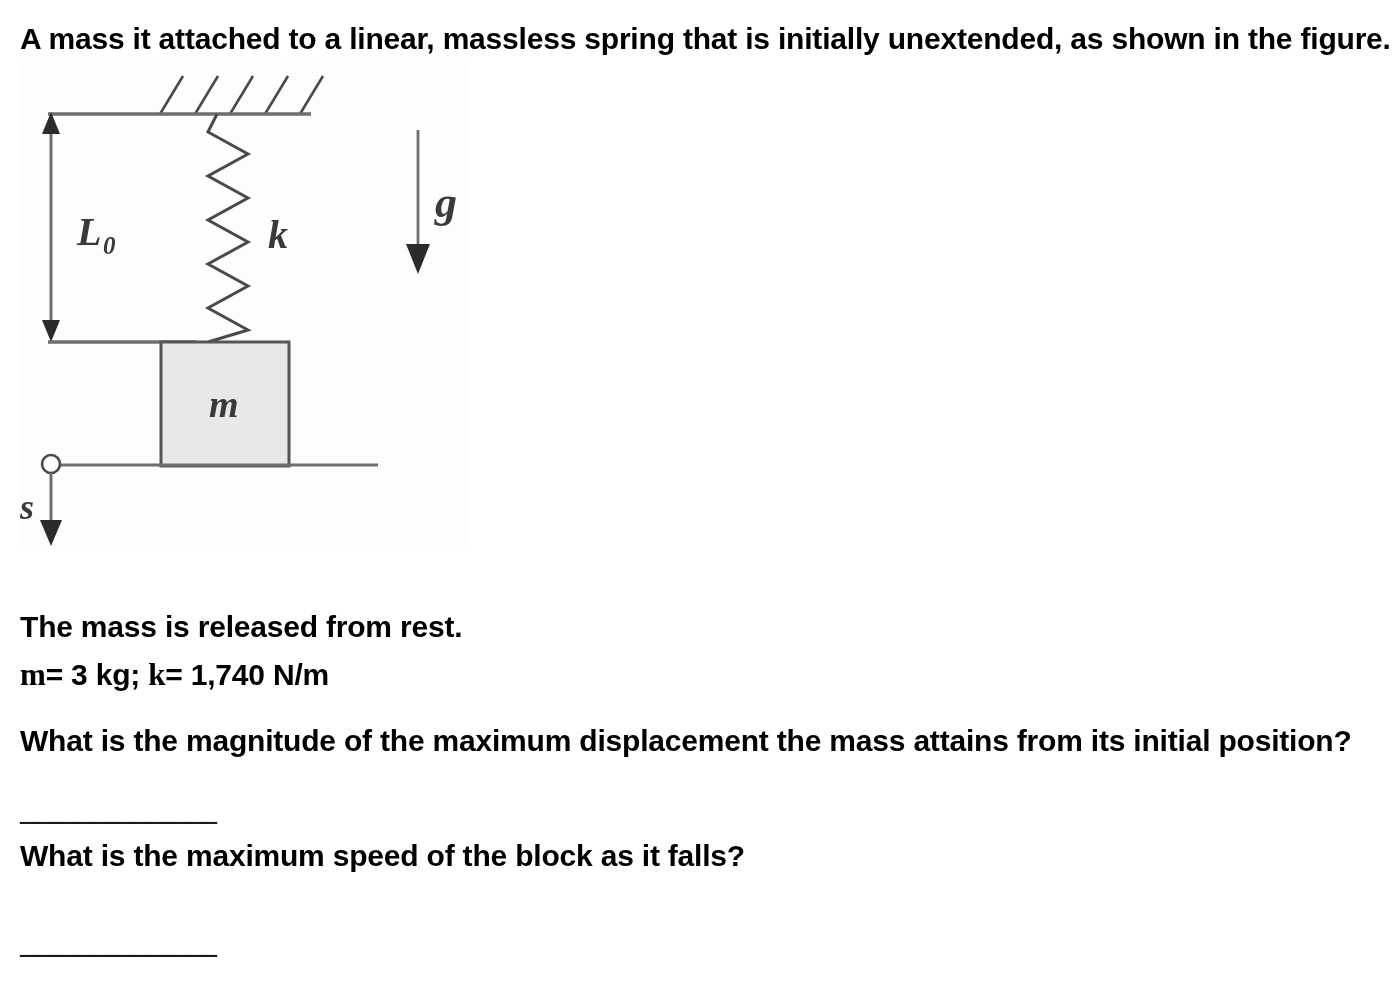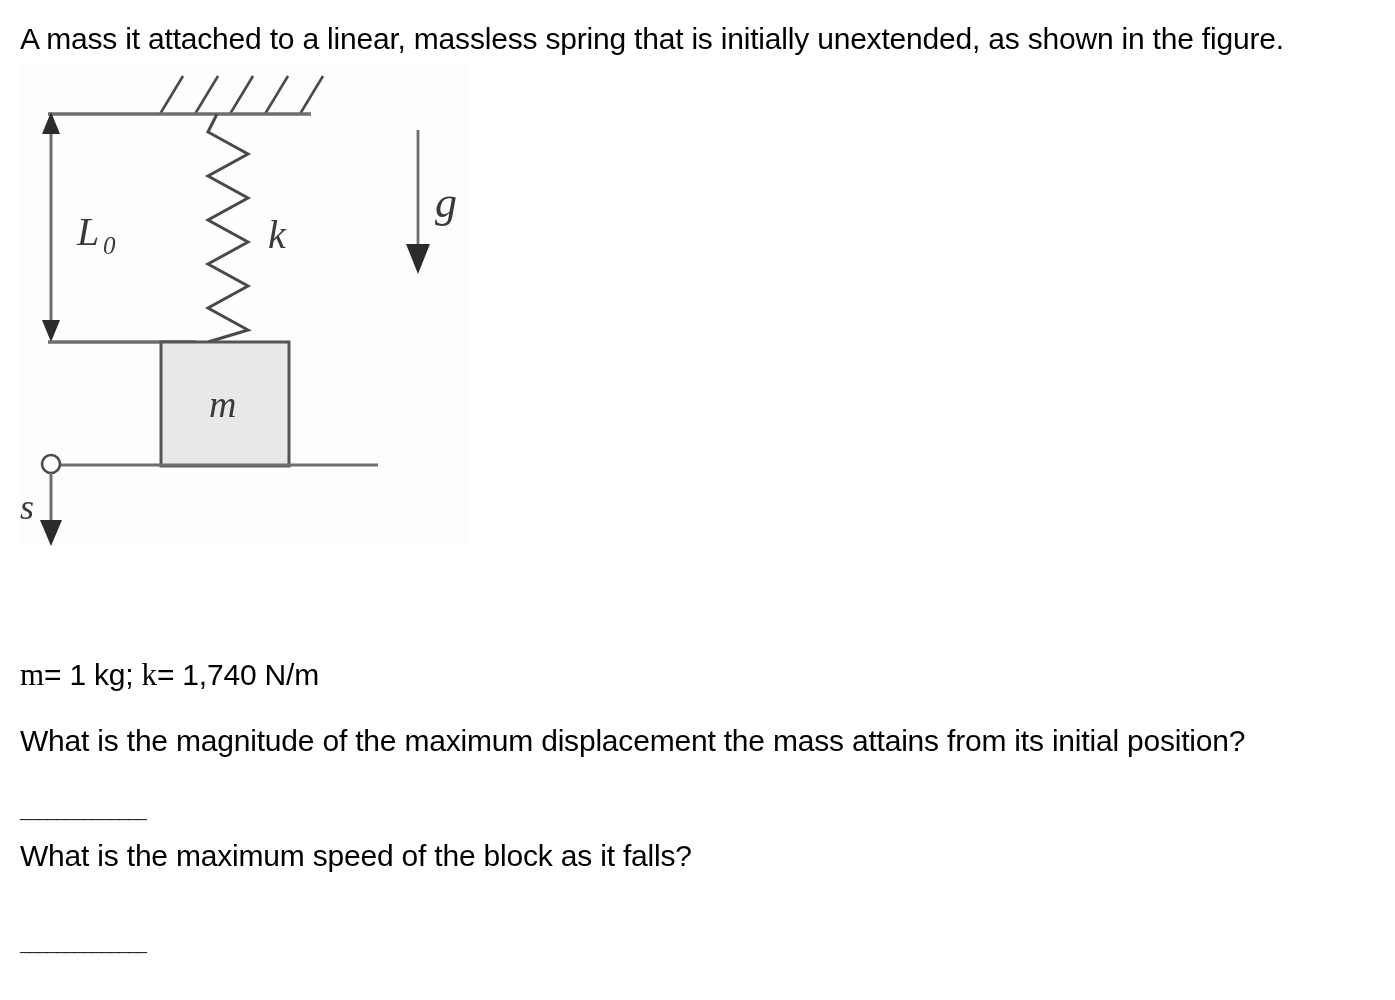--- a/index.html
+++ b/index.html
@@ -15,20 +15,21 @@
     color: #000000;
     overflow: hidden;
   }
 
   
   .page {
     position: absolute;
     left: 0; top: 0;
     width: 1395px;
     height: 1000px;
+    font-weight: bold;
   }
 
   .ptext {
     position: absolute;
     font-family: "Liberation Sans", sans-serif;
     font-size: 30px;
     line-height: 34px;
     color: #000;
     white-space: nowrap;
     letter-spacing: -0.2px;
@@ -42,21 +43,21 @@
 
   .serifish {
     font-family: "Liberation Serif", serif;
     font-size: 31px;
   }
 
   .blank-line {
     position: absolute;
     left: 20px;
     font-family: "Liberation Serif", serif;
-    font-size: 20px;
+    font-size: 30px;
     line-height: 20px;
     letter-spacing: -1px;
     color: #1a1a1a;
     white-space: nowrap;
   }
   #blank-1 { top: 800px; }
   #blank-2 { top: 933px; }
 
   
   #figure-wrap {
@@ -132,23 +133,24 @@
       <text class="fig-label" x="248" y="186" font-size="40">k</text>
 
       <text class="fig-label" x="415" y="155" font-size="44">g</text>
 
       <text class="fig-label" x="189" y="355" font-size="38">m</text>
 
       <text class="fig-label" x="0" y="457" font-size="36">s</text>
     </svg>
   </div>
 
+  <div class="ptext" id="released-line">The mass is released from rest.</div>
 
   <div class="ptext" id="givens-line">
-    <span class="serifish">m</span><span>= 1 kg; </span><span class="serifish">k</span><span>= 1,740 N/m</span>
+    <span class="serifish">m</span><span>= 3 kg; </span><span class="serifish">k</span><span>= 1,740 N/m</span>
   </div>
 
   <div class="ptext" id="question-1">What is the magnitude of the maximum displacement the mass attains from its initial position?</div>
   <div class="blank-line" id="blank-1">______________</div>
 
   <div class="ptext" id="question-2">What is the maximum speed of the block as it falls?</div>
   <div class="blank-line" id="blank-2">______________</div>
 
 </div>
 

